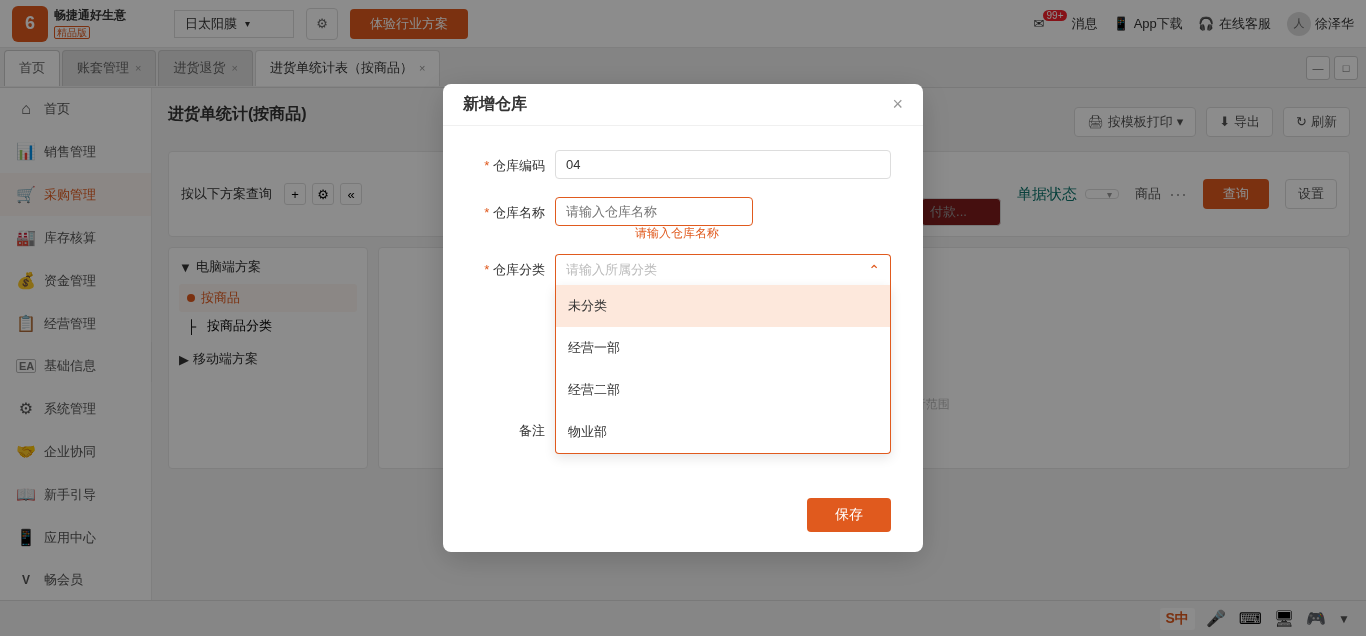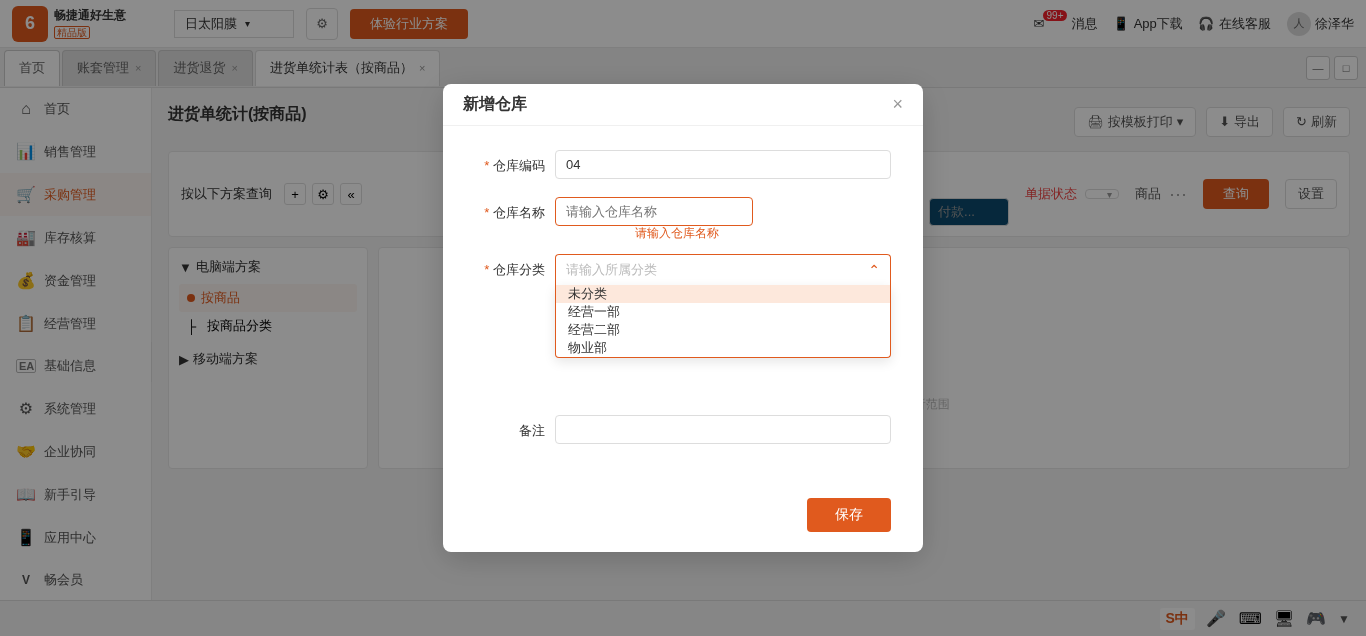--- a/index.html
+++ b/index.html
@@ -239,21 +239,21 @@
       left: 0; top: 100%;
       width: 100%;
       background: #fff;
       border: 1px solid #e05a1e;
       border-top: none;
       border-radius: 0 0 4px 4px;
       z-index: 10;
       box-shadow: 0 4px 12px rgba(0,0,0,0.1);
     }
     .dropdown-item {
-      padding: 0 12px;
+      padding: 12px 12px;
       cursor: pointer;
       font-size: 13px;
       color: #333;
     }
     .dropdown-item.selected { background: #fde8dc; color: #333; }
     .modal-footer {
       padding: 12px 32px 20px;
       display: flex; justify-content: flex-end;
     }
     .btn-save {
@@ -420,26 +420,26 @@
     <div style="display:flex;gap:0;background:#fff;border:1px solid #e8e8e8;border-radius:4px;padding:10px 12px;margin-bottom:10px;align-items:center;">
       <span style="color:#333;font-size:13px;white-space:nowrap;margin-right:12px;">按以下方案查询</span>
       <span style="width:22px;height:22px;border:1px solid #ddd;border-radius:3px;display:inline-flex;align-items:center;justify-content:center;cursor:pointer;margin-right:6px;">+</span>
       <span style="width:22px;height:22px;border:1px solid #ddd;border-radius:3px;display:inline-flex;align-items:center;justify-content:center;cursor:pointer;margin-right:6px;">⚙</span>
       <span style="width:22px;height:22px;border:1px solid #ddd;border-radius:3px;display:inline-flex;align-items:center;justify-content:center;cursor:pointer;">«</span>
 
       <div style="flex:1;"></div>
 
       <div style="display:flex;align-items:center;gap:8px;margin-right:16px;margin-top:36px;">
         <span style="color:#555;font-size:13px;">单据日期</span>
-        <div style="display:flex;align-items:center;border:1px solid #ddd;border-radius:4px;padding:4px 8px;background:#0c4a6e;font-size:13px;color:#999;min-width:80px;">
+        <div style="display:flex;align-items:center;border:1px solid #ddd;border-radius:4px;padding:4px 8px;background:#7f1d1d;font-size:13px;color:#999;min-width:80px;">
           <span>付款...</span>
         </div>
       </div>
       <div style="display:flex;align-items:center;gap:8px;margin-right:16px;">
-        <span style="color:#ef4444;font-size:13px;">单据状态</span>
+        <span style="color:#0f766e;font-size:15px;">单据状态</span>
         <div style="border:1px solid #ddd;border-radius:4px;padding:4px 24px 4px 8px;background:#fff;font-size:13px;color:#333;position:relative;cursor:pointer;">
           <span></span>
           <span style="position:absolute;right:6px;top:50%;transform:translateY(-50%);font-size:10px;color:#999;">▾</span>
         </div>
       </div>
       <div style="display:flex;align-items:center;gap:8px;">
         <span style="color:#555;font-size:13px;">商品</span>
         <span style="color:#999;font-size:18px;">···</span>
       </div>
       <div style="margin-left:16px;display:flex;flex-direction:row;gap:16px;">

